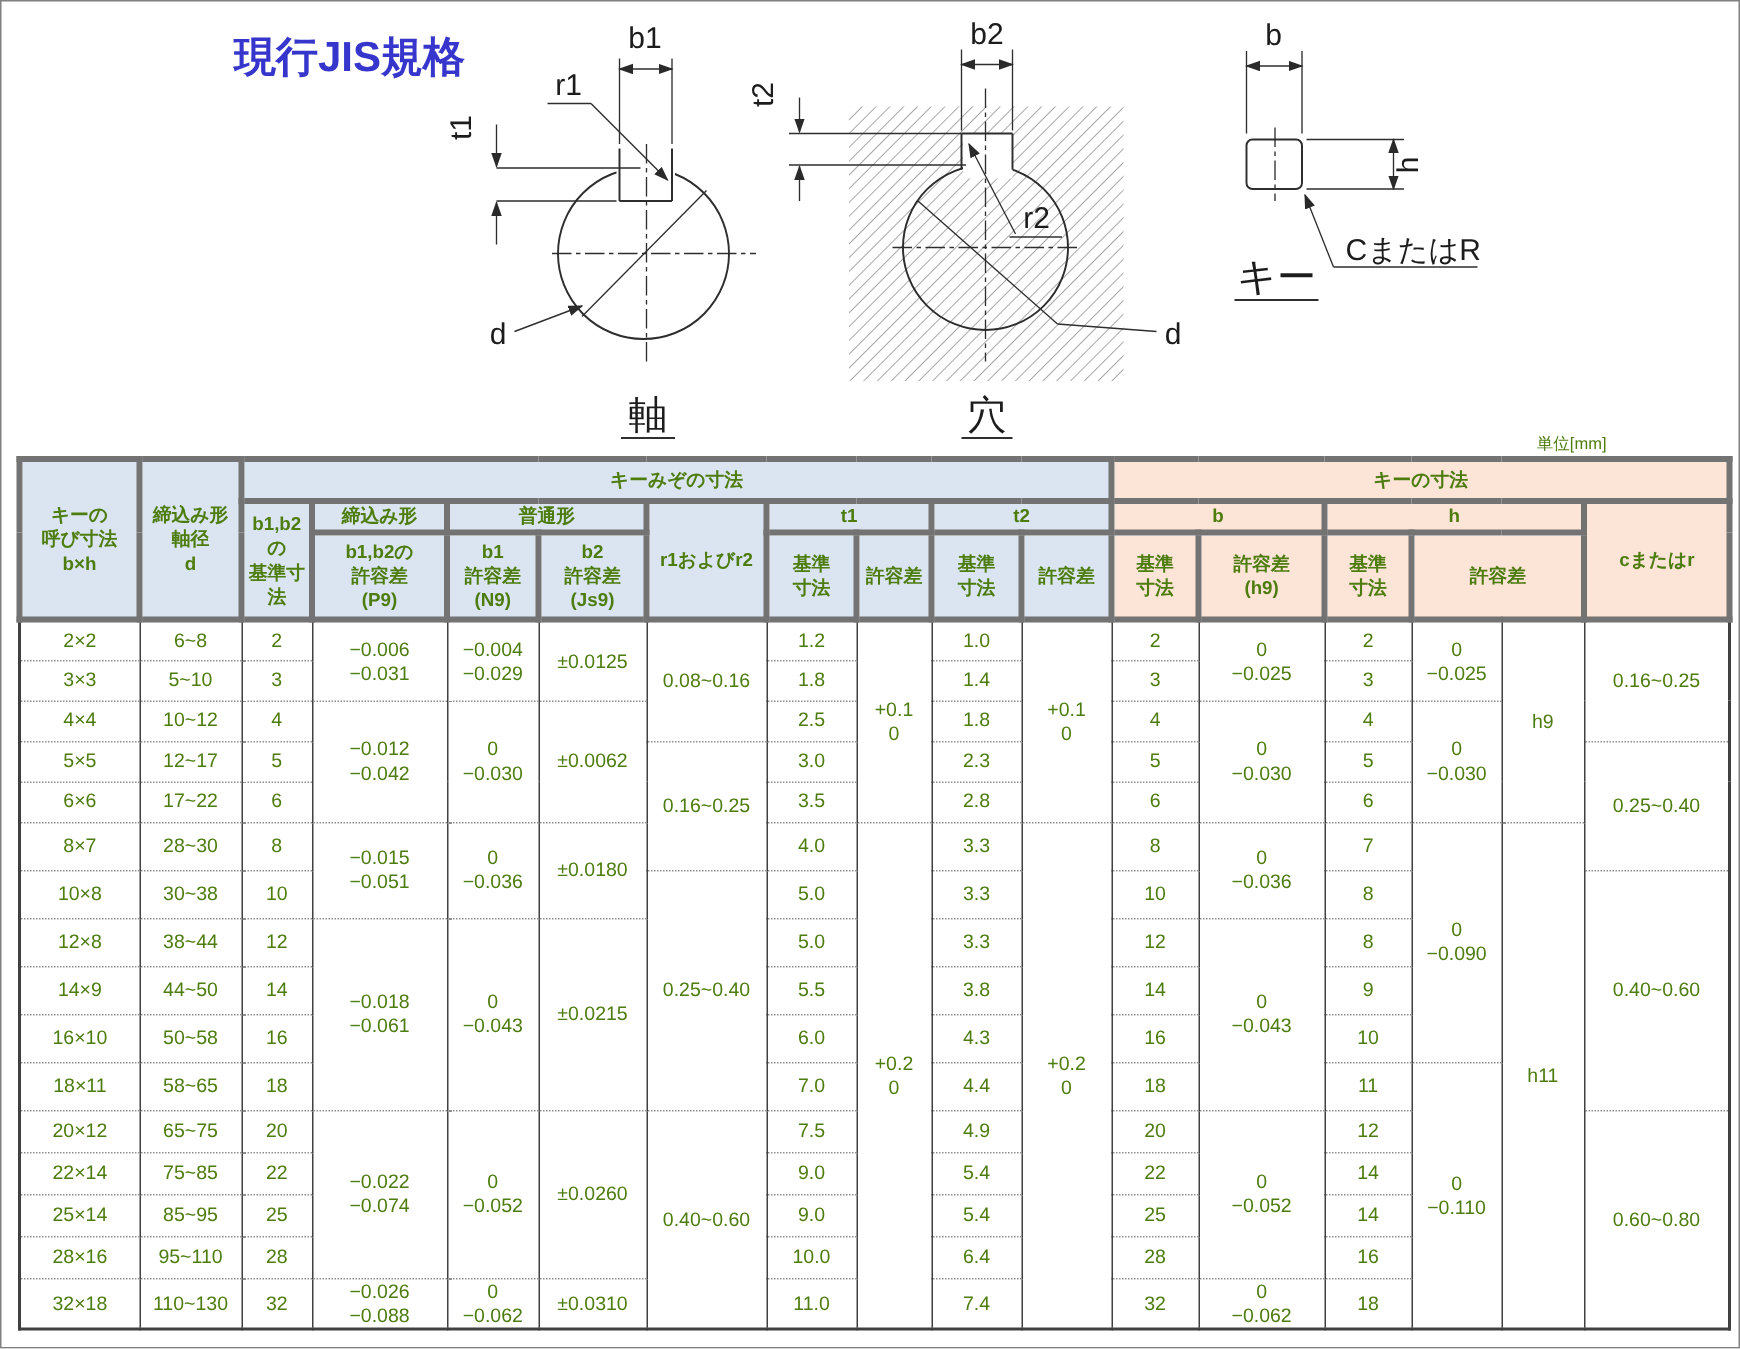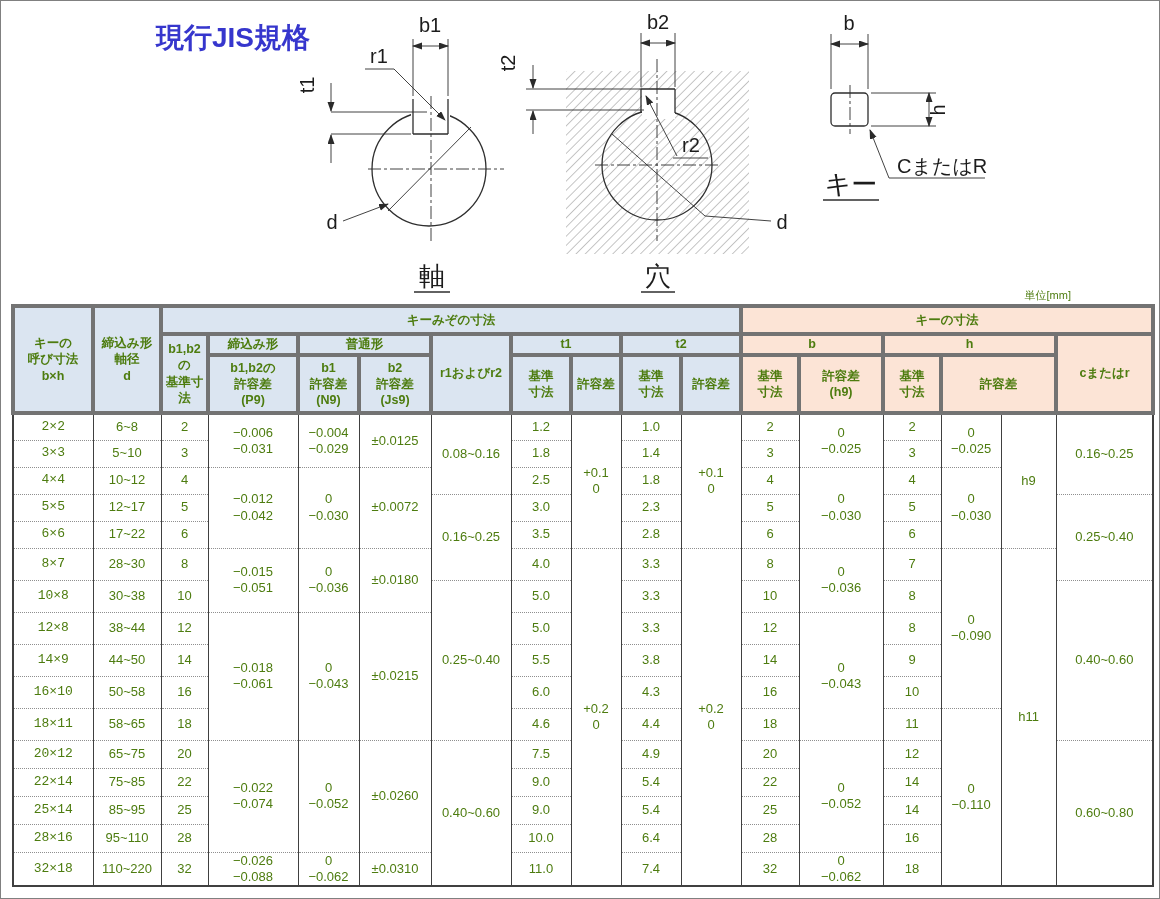--- a/index.html
+++ b/index.html
@@ -21,21 +21,21 @@
   #unit-note { position:absolute; top:287px; left:948px; width:122px; text-align:right; font-size:11px; }
 
   #jis-table { position:absolute; top:303px; left:10px; width:1140px;
     border-collapse:collapse; table-layout:fixed; border:2px solid #404040; }
   #jis-table th, #jis-table td {
     padding:0 2px; text-align:center; vertical-align:middle;
     white-space:pre-line; overflow:hidden;
   }
   #jis-table th { font-weight:bold; font-size:12.5px; line-height:1.3; border:4px solid #737373; }
   #jis-table td { font-size:13px; line-height:1.25; border-right:1px solid #404040; border-bottom:1px dotted #8f8f8f; }
-  #jis-table td:first-child { border-left:1px solid #404040;font-family:Liberation Mono, monospace; }
+  #jis-table td:first-child { border-left:1px solid #404040; }
   #jis-table tbody tr:last-child td { border-bottom:none; }
   .bg-b { background:#dbe5f1; }
   .bg-o { background:#fce4d6;margin-left:20px; }
   .tol { font-size:12.5px; line-height:1.2; }
   tr.r-a { height:27px; } tr.r-b { height:32px; } tr.r-c { height:28px; } tr.r-d { height:34px; }
   tr.h1 { height:28px; } tr.h2 { height:21px; } tr.h3 { height:58px; }
 </style>
 </head>
 <body>
 
@@ -247,21 +247,21 @@
         <td>3</td>
       </tr>
       <tr class="r-a">
         <td>4×4</td>
         <td>10~12</td>
         <td>4</td>
         <td class="tol" rowspan="3">−0.012
 −0.042</td>
         <td class="tol" rowspan="3">0
 −0.030</td>
-        <td class="tol" rowspan="3">±0.0072</td>
+        <td class="tol" rowspan="3">±0.0062</td>
         <td>2.5</td>
         <td>1.8</td>
         <td>4</td>
         <td class="tol" rowspan="3">0
 −0.030</td>
         <td>4</td>
         <td class="tol" rowspan="3">0
 −0.030</td>
       </tr>
       <tr class="r-a">
@@ -349,21 +349,21 @@
         <td>16</td>
         <td>6.0</td>
         <td>4.3</td>
         <td>16</td>
         <td>10</td>
       </tr>
       <tr class="r-b">
         <td>18×11</td>
         <td>58~65</td>
         <td>18</td>
-        <td>4.6</td>
+        <td>7.0</td>
         <td>4.4</td>
         <td>18</td>
         <td>11</td>
         <td class="tol" rowspan="6">0
 −0.110</td>
       </tr>
       <tr class="r-c">
         <td>20×12</td>
         <td>65~75</td>
         <td>20</td>
@@ -403,21 +403,21 @@
         <td>28×16</td>
         <td>95~110</td>
         <td>28</td>
         <td>10.0</td>
         <td>6.4</td>
         <td>28</td>
         <td>16</td>
       </tr>
       <tr class="r-d">
         <td>32×18</td>
-        <td>110~220</td>
+        <td>110~130</td>
         <td>32</td>
         <td class="tol">−0.026
 −0.088</td>
         <td class="tol">0
 −0.062</td>
         <td class="tol">±0.0310</td>
         <td>11.0</td>
         <td>7.4</td>
         <td>32</td>
         <td class="tol">0

